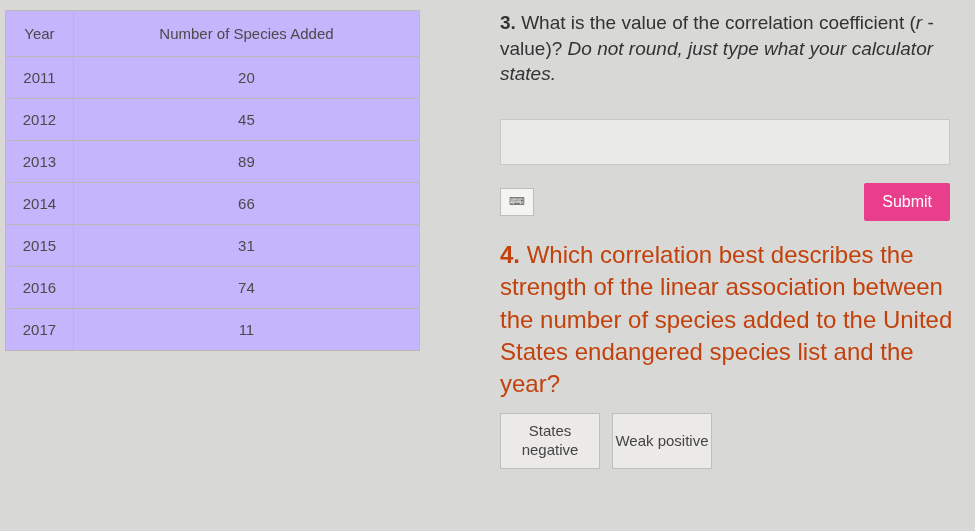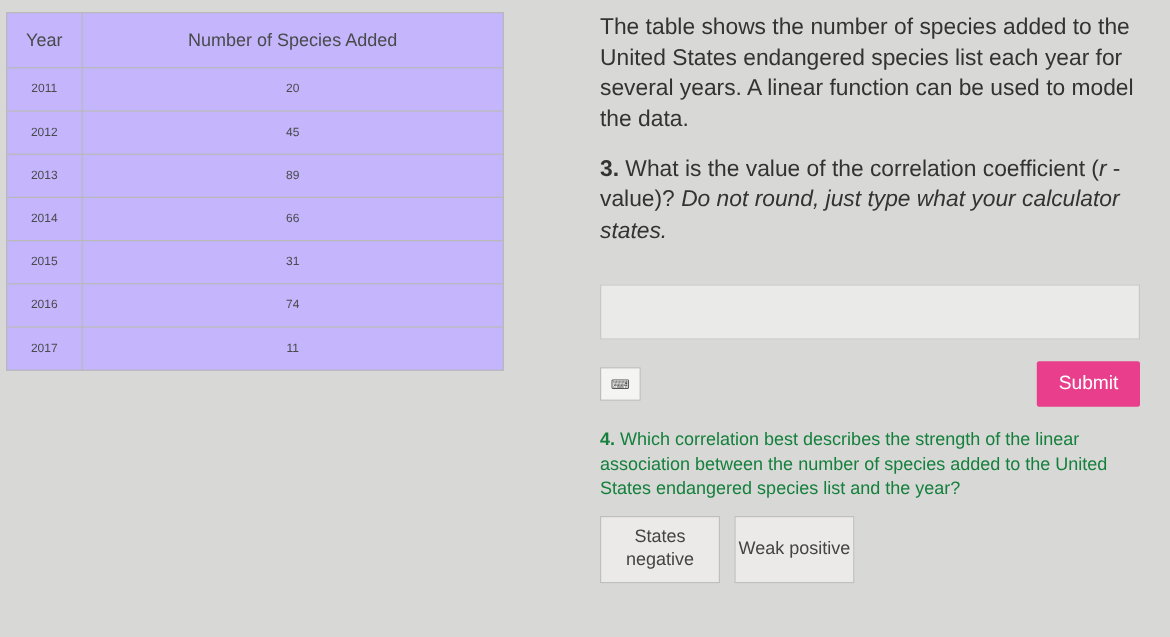--- a/index.html
+++ b/index.html
@@ -29,21 +29,21 @@
   table.data {
     border-collapse: collapse;
     width: 415px;
     margin-top: 10px;
     margin-left: 5px;
     background: #c4b5fd;
   }
   table.data th, table.data td {
     border: 1px solid #b9b9b7;
     text-align: center;
-    font-size: 10px;
+    font-size: 15px;
     color: #4a4a4a;
     padding: 12px 0;
     font-weight: normal;
   }
   table.data th {
     font-size: 15px;
     padding: 14px 0;
   }
   .intro {
     font-size: 19px;
@@ -88,23 +88,23 @@
   .submit-btn {
     background: #e83e8c;
     color: #fff;
     border: none;
     padding: 10px 18px;
     font-size: 16px;
     cursor: pointer;
     border-radius: 2px;
   }
   .q4 {
-    font-size: 15px;
+    font-size: 24px;
     line-height: 1.35;
-    color: #15803d;
+    color: #c2410c;
     margin-bottom: 12px;
   }
   .options {
     display: flex;
     gap: 12px;
   }
   .opt {
     border: 1px solid #bfbfbd;
     background: #eceae8;
     width: 100px;
@@ -158,21 +158,20 @@
           </tr>
         <tr>
             <td>2017</td>
             <td>11</td>
           </tr>
       </tbody>
     </table>
   </div>
 
   <div class="right">
-    <div class="intro">The table shows the number of species added to the United States endangered species list each year for several years.  A linear function can be used to model the data.</div>
 
     <div class="q3">
       <span class="qnum">3.</span>
       <span>What is the value of the correlation coefficient (</span><span class="italic">r</span>
       <span>-value)? </span><span class="italic">Do not round, just type what your calculator states.</span>
     </div>
 
     <input type="text" class="answer-row" style="">
 
     <div class="toolbar">

